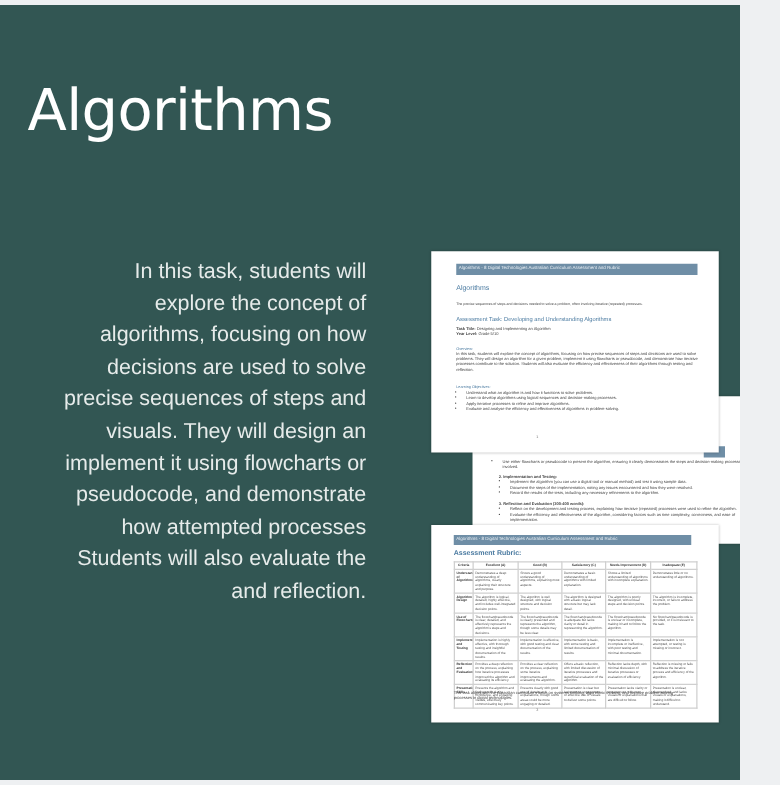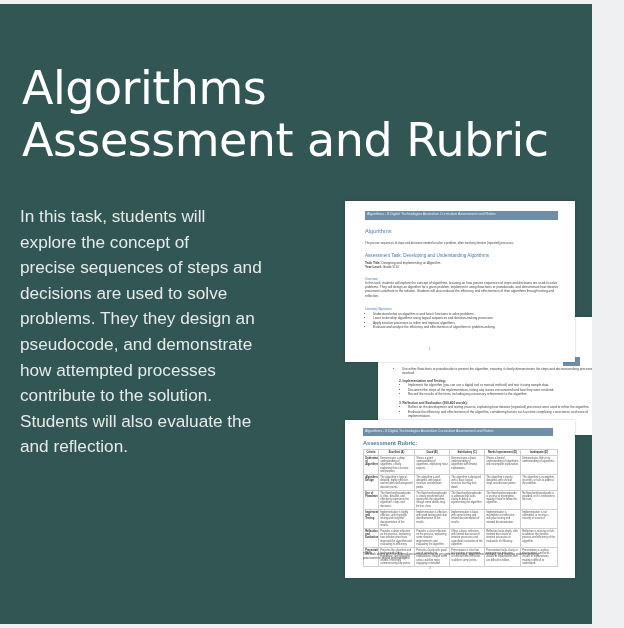--- a/index.html
+++ b/index.html
@@ -12,21 +12,21 @@
     background: #325653; overflow: hidden;
   }
   .title {
     position: absolute; left: 22px; top: 58px; margin: 0;
     color: #ffffff; font-family: "DejaVu Sans", sans-serif; font-weight: normal;
     font-size: 46px; line-height: 52px; letter-spacing: -0.5px;
   }
   .title span { display: block; white-space: nowrap; }
   .desc {
     position: absolute; left: 20px; top: 200px; width: 273px;
-    color: #e6ebea; font-family: "Liberation Sans", sans-serif;
+    color: #e6ebea; text-align: right; font-family: "Liberation Sans", sans-serif;
     font-size: 17.2px; line-height: 25.6px; margin: 0;
   }
   .desc span { display: block; white-space: nowrap; }
 
   .page {
     position: absolute; background: #ffffff; box-shadow: 0 0 2px rgba(0,0,0,0.25);
     font-family: "Liberation Sans", sans-serif; color: #333; overflow: hidden;
   }
   .hdr-bar {
     position: absolute; background: #6f8ea6; color: #e8eef3; font-size: 3.6px;
@@ -53,32 +53,32 @@
   table.rubric th { font-weight: bold; text-align: center; color: #333; }
   table.rubric td.crit { font-weight: bold; color: #333; }
 </style>
 </head>
 <body>
 
 <div class="card">
 
   <h1 class="title">
     <span>Algorithms</span>
-    <span>Assessment and Rubric</span>
   </h1>
 
   <p class="desc">
     <span>In this task, students will</span>
     <span>explore the concept of</span>
+    <span>algorithms, focusing on how</span>
+    <span>decisions are used to solve</span>
     <span>precise sequences of steps and</span>
-    <span>decisions are used to solve</span>
-    <span>problems. They they design an</span>
+    <span>visuals. They will design an</span>
+    <span>implement it using flowcharts or</span>
     <span>pseudocode, and demonstrate</span>
     <span>how attempted processes</span>
-    <span>contribute to the solution.</span>
     <span>Students will also evaluate the</span>
     <span>and reflection.</span>
   </p>
 
   <div class="page" style="left:378px; top:313px; width:229px; height:118px; z-index:1;">
     <div class="hdr-bar" style="left:185px; top:40px; width:17px; height:9px; padding:0;"></div>
     <ul class="p-list" style="left:14px; top:50px; width:200px;">
       <li style="white-space:normal;">Use either flowcharts or pseudocode to present the algorithm, ensuring it clearly demonstrates the steps and decision-making processes involved.</li>
     </ul>
     <div class="p-ol" style="left:21px; top:62px; width:200px;">

